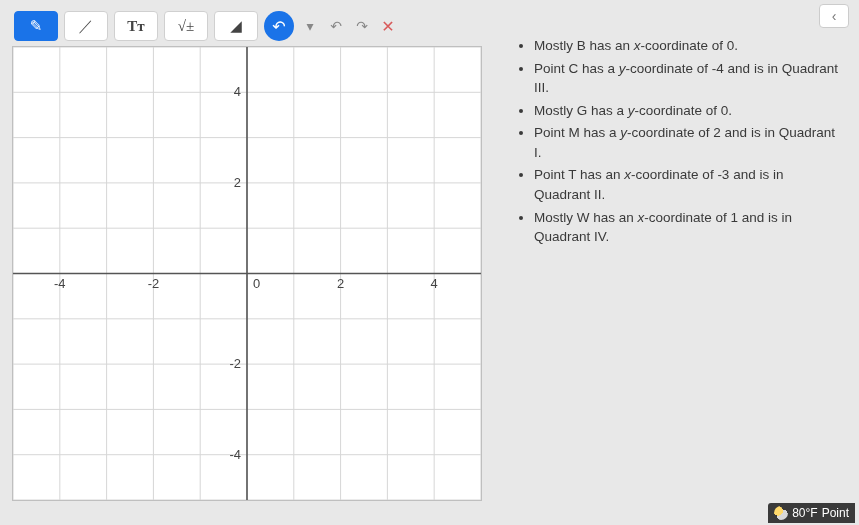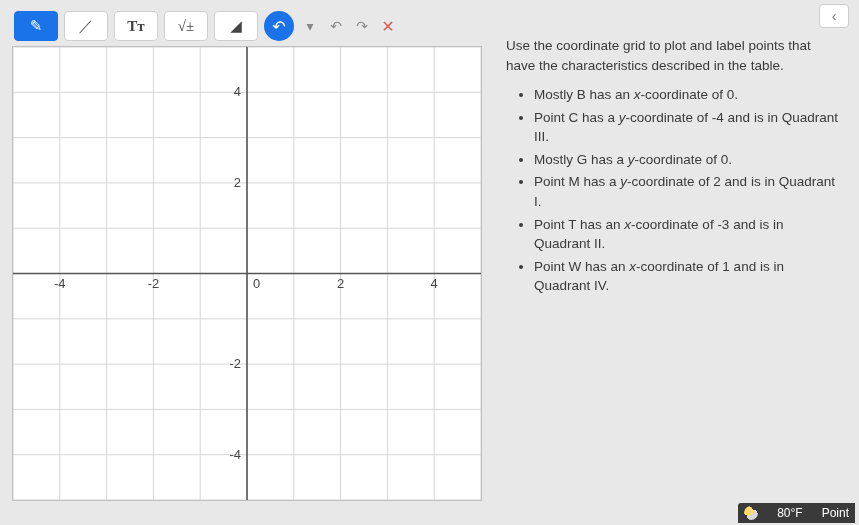--- a/index.html
+++ b/index.html
@@ -119,21 +119,21 @@
     position: absolute;
     right: 4px;
     bottom: 2px;
     font-size: 12px;
     color: #fff;
     background: #3a3a3a;
     padding: 3px 6px;
     border-radius: 3px 0 0 0;
     display: flex;
     align-items: center;
-    gap: 19px;
+    gap: 4px;
   }
   .weather-icon {
     width: 14px; height: 14px;
     background: radial-gradient(circle at 30% 35%, #ffd96b 0 35%, transparent 36%),
                 radial-gradient(circle at 60% 65%, #d9d9d9 0 45%, transparent 46%);
     border-radius: 50%;
   }
   .sqrt { font-family: "Cambria Math","STIX",serif; }
 </style>
 </head>
@@ -220,28 +220,27 @@
             <text x="229" y="322.5">-2</text>
             <text x="229" y="140.5">2</text>
             <text x="229" y="49.5">4</text>
           </g>
       </svg>
     </div>
 
   </div>
 
   <div class="right-col">
-    <p class="instr">Use the coordinate grid to plot and label points that have the characteristics described in the table.</p>
     <ul class="points" id="points-list">
         <li><span>Mostly B has an </span><span class="ital">x</span><span>-coordinate of 0.</span></li>
         <li><span>Point C has a </span><span class="ital">y</span><span>-coordinate of -4 and is in Quadrant III.</span></li>
         <li><span>Mostly G has a </span><span class="ital">y</span><span>-coordinate of 0.</span></li>
         <li><span>Point M has a </span><span class="ital">y</span><span>-coordinate of 2 and is in Quadrant I.</span></li>
         <li><span>Point T has an </span><span class="ital">x</span><span>-coordinate of -3 and is in Quadrant II.</span></li>
-        <li><span>Point W has an </span><span class="ital">x</span><span>-coordinate of 1 and is in Quadrant IV.</span></li>
+        <li><span>Mostly W has an </span><span class="ital">x</span><span>-coordinate of 1 and is in Quadrant IV.</span></li>
       </ul>
   </div>
 
 </div>
 
 <div class="weather">
   <span class="weather-icon"></span>
   <span>80°F</span>
   <span>Point</span>
 </div>

